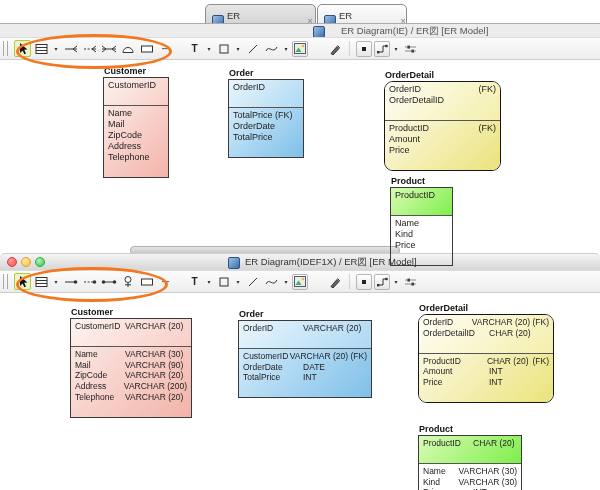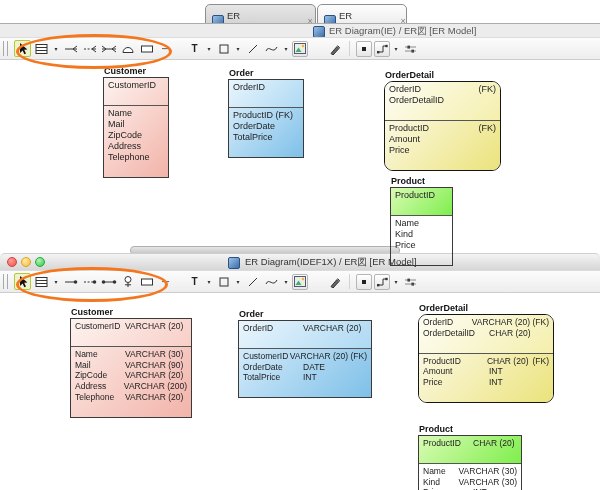--- a/index.html
+++ b/index.html
@@ -11,21 +11,21 @@
   .tab{position:absolute;top:0;height:18px;display:flex;align-items:center;gap:3px;
        padding:16px 6px;border:1px solid #8e8e8e;border-radius:5px 5px 0 0;
        font-size:9.5px;color:#333;box-sizing:border-box;}
   .tab.inactive{background:linear-gradient(#e6e6e6,#c8c8c8);}
   .tab.active{background:linear-gradient(#fdfdfd,#e3e3e3);}
   .tabicon{width:10px;height:10px;border:1px solid #2a5183;border-radius:2px;flex:0 0 auto;
            background:linear-gradient(135deg,#9cc1e8 0%,#3c6ea8 100%);}
   .closex{font-size:9px;color:#808080;margin-left:2px;}
   .pathbar{position:absolute;top:23px;left:0;right:0;height:13px;background:#ececec;
            border-top:1px solid #ababab;border-bottom:1px solid #d8d8d8;}
-  .pathtxt{position:absolute;top:1px;display:flex;align-items:center;gap:4px;
+  .pathtxt{position:absolute;top:1px;display:flex;align-items:center;gap:16px;
            font-size:9.5px;color:#555;white-space:nowrap;}
   .titlebar{position:absolute;left:0;right:0;height:17px;border-radius:5px 5px 0 0;
             background:linear-gradient(#f4f4f4,#d4d4d4);border-top:1px solid #cfcfcf;
             border-bottom:1px solid #a0a0a0;}
   .lights{position:absolute;left:7px;top:3px;display:flex;gap:4px;}
   .light{width:10px;height:10px;border-radius:50%;box-sizing:border-box;}
   .light.red{background:radial-gradient(circle at 35% 30%,#ff9d99,#f4504a);border:1px solid #d23f39;}
   .light.yellow{background:radial-gradient(circle at 35% 30%,#ffe9a8,#fcbd2e);border:1px solid #dfa123;}
   .light.green{background:radial-gradient(circle at 35% 30%,#b2f3b9,#2fc846);border:1px solid #27a93b;}
   .wintitle{position:absolute;top:2px;display:flex;align-items:center;gap:5px;
@@ -220,21 +220,21 @@
       </div>
     </div>
 
     <div class="ent" style="left:228px;top:68px;width:76px;">
       <div class="ent-title">Order</div>
       <div class="ent-box blue">
         <div class="sec pk">
             <div class="row">OrderID</div>
           </div>
         <div class="sec at">
-          <div class="row">ProductID (FK)</div>
+          <div class="row">TotalPrice (FK)</div>
           <div class="row">OrderDate</div>
           <div class="row">TotalPrice</div>
         </div>
       </div>
     </div>
 
     <div class="ent" style="left:384px;top:70px;width:117px;">
       <div class="ent-title">OrderDetail</div>
       <div class="ent-box yellow round">
         <div class="sec pk">

